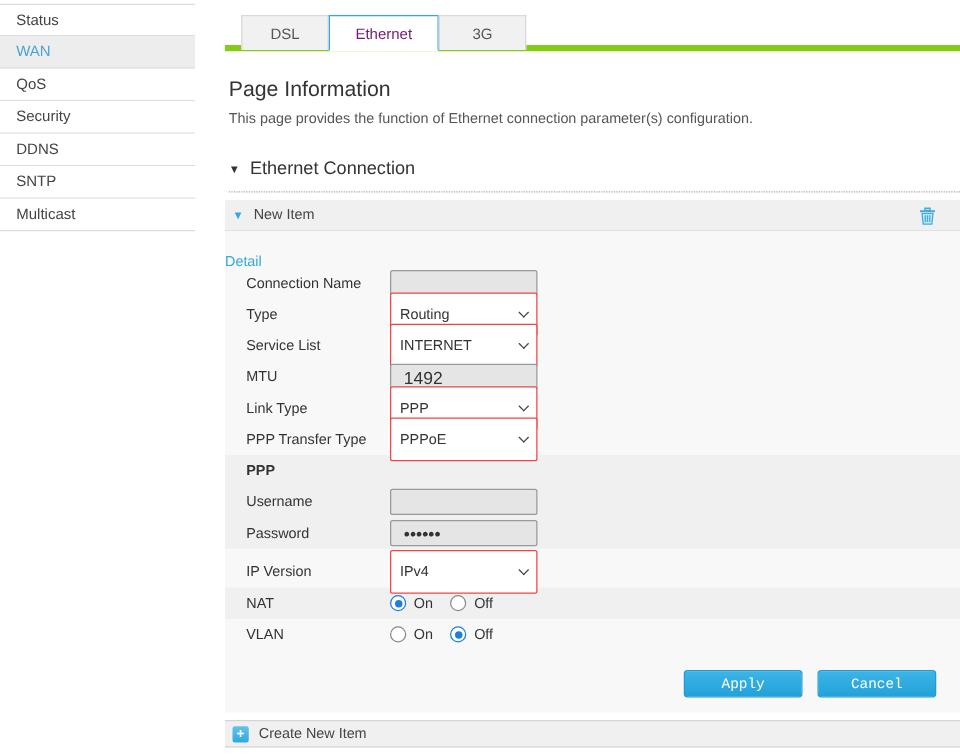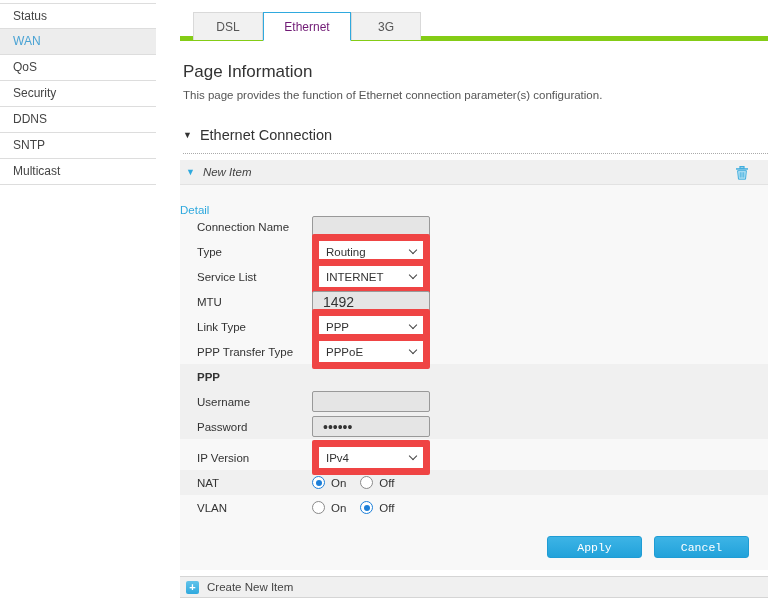--- a/index.html
+++ b/index.html
@@ -29,37 +29,37 @@
 
   .section-hd { margin:26px 0 0 3px; display:flex; align-items:center; gap:8px;
     padding-bottom:10px; border-bottom:1px dotted #aaa; }
   .section-hd .tri { font-size:9px; color:#333; }
   .section-hd .stitle { font-size:14.5px; color:#333; }
 
   
   .panel-hd { margin-top:6px; height:25px; background:#f0f0f0; border-bottom:1px solid #e2e2e2;
     display:flex; align-items:center; padding:0 19px 0 6px; }
   .panel-hd .tri { font-size:9px; color:#2fa9de; cursor:pointer; }
-  .panel-hd .ptitle { font-size:11.5px; color:#444; margin-left:8px; flex:1;font-style:italic; }
+  .panel-hd .ptitle { font-size:11.5px; color:#444; margin-left:8px; flex:1; }
   .trash { width:14px; height:15px; cursor:pointer; }
 
   .panel-body { background:#f8f8f8; padding-bottom:12px; }
   .detail-row { height:29px; padding-top:15px; text-align:left; padding-right:19px; }
   .detail-link { font-size:11.5px; color:#2fa9de; cursor:pointer; text-decoration:none; }
 
   .frow { display:flex; align-items:center; height:25px; padding-left:17px; font-size:11.5px; }
   .frow.shaded { background:#f0f0f0; }
   .flabel { width:115px; color:#333; }
   .flabel.bold { font-weight:bold; }
   .spacer { height:6px; }
 
   input.tbox { width:118px; height:21px; border:1px solid #999; border-radius:2px;
     background:#e5e5e5; font-size:14px; font-family:"Liberation Sans",sans-serif;
     padding:0 10px; color:#333; outline:none; }
-  .sel { width:118px; height:35px; border:7px solid #ef4444; border-radius:2px; background:#fff;
+  .sel { width:118px; height:35px; border:1px solid #ef4444; border-radius:2px; background:#fff;
     display:flex; align-items:center; padding:0 7px; cursor:pointer; }
   .sel .selval { flex:1; font-size:11.5px; color:#333; }
   .chev { width:6px; height:6px; border-right:1.7px solid #444; border-bottom:1.7px solid #444;
     transform:rotate(45deg); margin-top:-3px; }
 
   .radio { width:13px; height:13px; border-radius:50%; border:1px solid #8a8a8a; background:#fff;
     display:inline-block; cursor:pointer; position:relative; }
   .radio.checked { border-color:#1d7fd8; }
   .radio.checked::after { content:""; position:absolute; left:2.5px; top:2.5px; width:6px; height:6px;
     border-radius:50%; background:#1d7fd8; }

